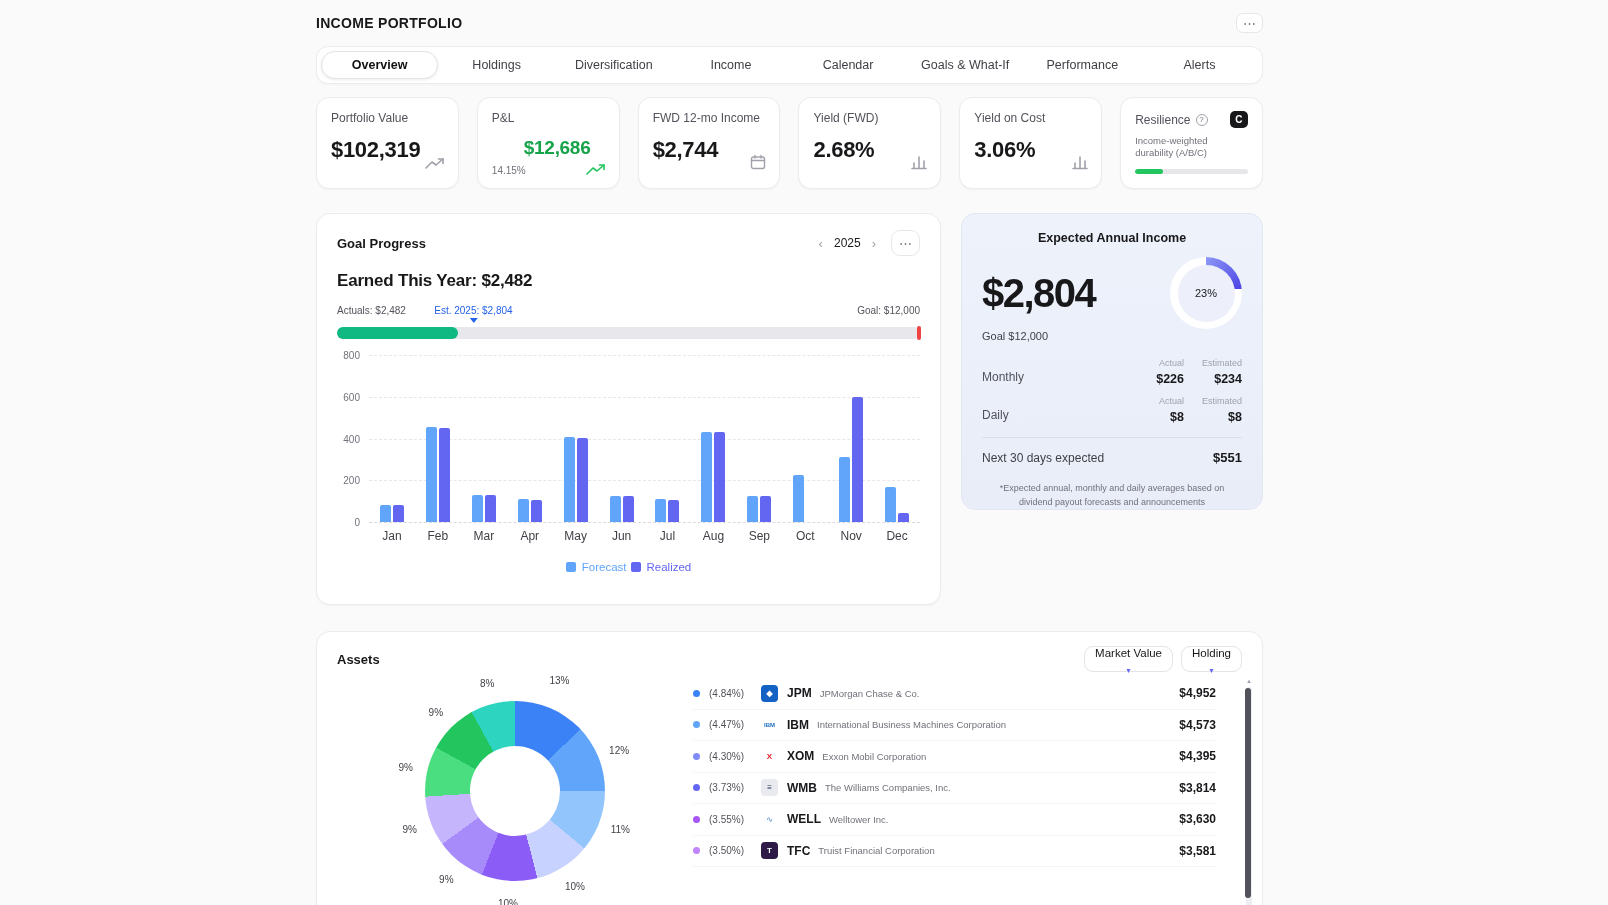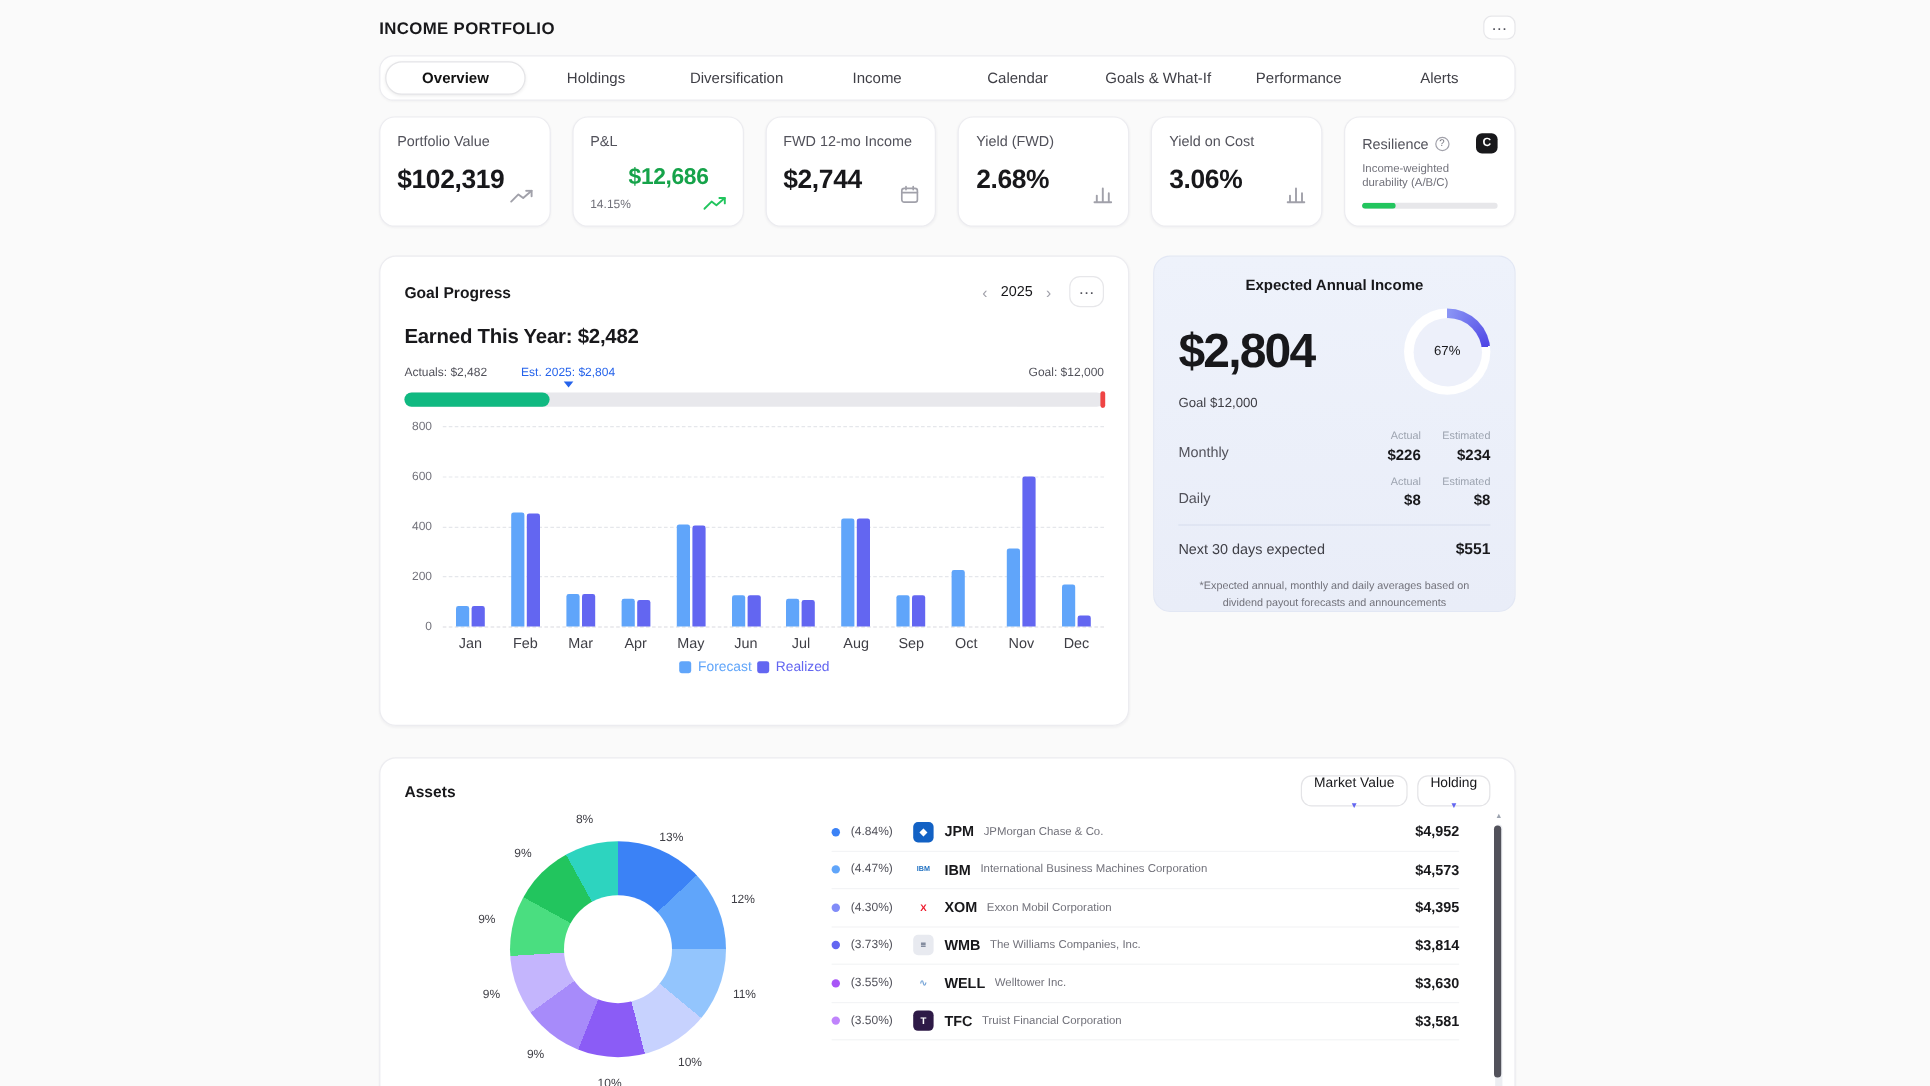--- a/index.html
+++ b/index.html
@@ -75,21 +75,21 @@
   .chart { display: flex; margin-top: 16px; }
   .y-axis { position: relative; width: 32px; height: 167px; }
   .ytick { position: absolute; right: 9px; font-size: 10px; color: #71717a; }
   .plot { position: relative; flex: 1; height: 167px; }
   .gridline { position: absolute; left: 0; right: 0; border-top: 1px dashed #e5e7eb; }
   .bars { position: absolute; inset: 0; display: flex; }
   .bgroup { flex: 1; display: flex; align-items: flex-end; justify-content: center; gap: 2px; }
   .bar { width: 11px; border-radius: 2px 2px 0 0; }
   .months { display: flex; margin-left: 32px; margin-top: 7px; }
   .month { flex: 1; text-align: center; font-size: 12px; color: #3f3f46; }
-  .legend { display: flex; justify-content: center; gap: 4px; margin-top: 7px; }
+  .legend { display: flex; justify-content: center; gap: 4px; margin-top: 18px; }
   .leg-item { display: flex; align-items: center; gap: 6px; font-size: 11.5px; cursor: pointer; }
   .leg-sq { width: 10px; height: 10px; border-radius: 2px; }
 
   
   .income-card { background: linear-gradient(180deg, #eef2fb, #e9edf8); border: 1px solid #e2e7f4;
     border-radius: 14px; padding: 17px 20px; height: 297px; }
   .inc-title { text-align: center; font-size: 12.5px; font-weight: 700; }
   .inc-bigrow { display: flex; align-items: center; justify-content: space-between; margin-top: 12px; }
   .inc-value { font-size: 40px; font-weight: 700; letter-spacing: -1.5px; }
   .gauge { width: 72px; height: 72px; border-radius: 50%; display: flex; align-items: center; justify-content: center; }
@@ -342,21 +342,21 @@
             <div style="color: rgb(99, 102, 241);">Realized</div>
           </div>
         </div>
     </div>
 
     <div class="income-card">
       <div class="inc-title">Expected Annual Income</div>
       <div class="inc-bigrow">
         <div class="inc-value">$2,804</div>
         <div class="gauge" style="background: conic-gradient(rgb(139, 150, 245) 0%, rgb(79, 70, 229) 23%, rgb(255, 255, 255) 23%, rgb(255, 255, 255) 100%);">
-          <div class="gauge-hole">67%</div>
+          <div class="gauge-hole">23%</div>
         </div>
       </div>
       <div class="inc-goal">Goal $12,000</div>
       <div class="inc-rows">
           <div class="inc-row">
             <div class="lbl">Monthly</div>
             <div class="inc-col">
               <div class="h">Actual</div>
               <div class="v">$226</div>
             </div>
@@ -398,21 +398,21 @@
           <span>Holding</span>
           <span class="caret">▾</span>
         </div>
       </div>
     </div>
     <div class="assets-body">
       <div class="donut-zone">
         <div class="donut" style="background: conic-gradient(rgb(59, 130, 246) 0%, rgb(59, 130, 246) 13%, rgb(96, 165, 250) 13%, rgb(96, 165, 250) 25%, rgb(147, 197, 253) 25%, rgb(147, 197, 253) 36%, rgb(199, 210, 254) 36%, rgb(199, 210, 254) 46%, rgb(139, 92, 246) 46%, rgb(139, 92, 246) 56%, rgb(167, 139, 250) 56%, rgb(167, 139, 250) 65%, rgb(196, 181, 253) 65%, rgb(196, 181, 253) 74%, rgb(74, 222, 128) 74%, rgb(74, 222, 128) 83%, rgb(34, 197, 94) 83%, rgb(34, 197, 94) 92%, rgb(45, 212, 191) 92%, rgb(45, 212, 191) 100%);">
           <div class="donut-hole"></div>
         </div>
-      <div class="pie-label" style="left: 222.481px; top: 20px;">13%</div>
+      <div class="pie-label" style="left: 222.481px; top: 2px;">13%</div>
           <div class="pie-label" style="left: 282.135px; top: 71.77px;">12%</div>
           <div class="pie-label" style="left: 283.379px; top: 150.939px;">11%</div>
           <div class="pie-label" style="left: 238.013px; top: 207.565px;">10%</div>
           <div class="pie-label" style="left: 170.967px; top: 224.779px;">10%</div>
           <div class="pie-label" style="left: 109.354px; top: 201.497px;">9%</div>
           <div class="pie-label" style="left: 72.6214px; top: 150.939px;">9%</div>
           <div class="pie-label" style="left: 68.6973px; top: 88.568px;">9%</div>
           <div class="pie-label" style="left: 98.804px; top: 33.804px;">9%</div>
           <div class="pie-label" style="left: 150.147px; top: 4.51869px;">8%</div>
         </div>

